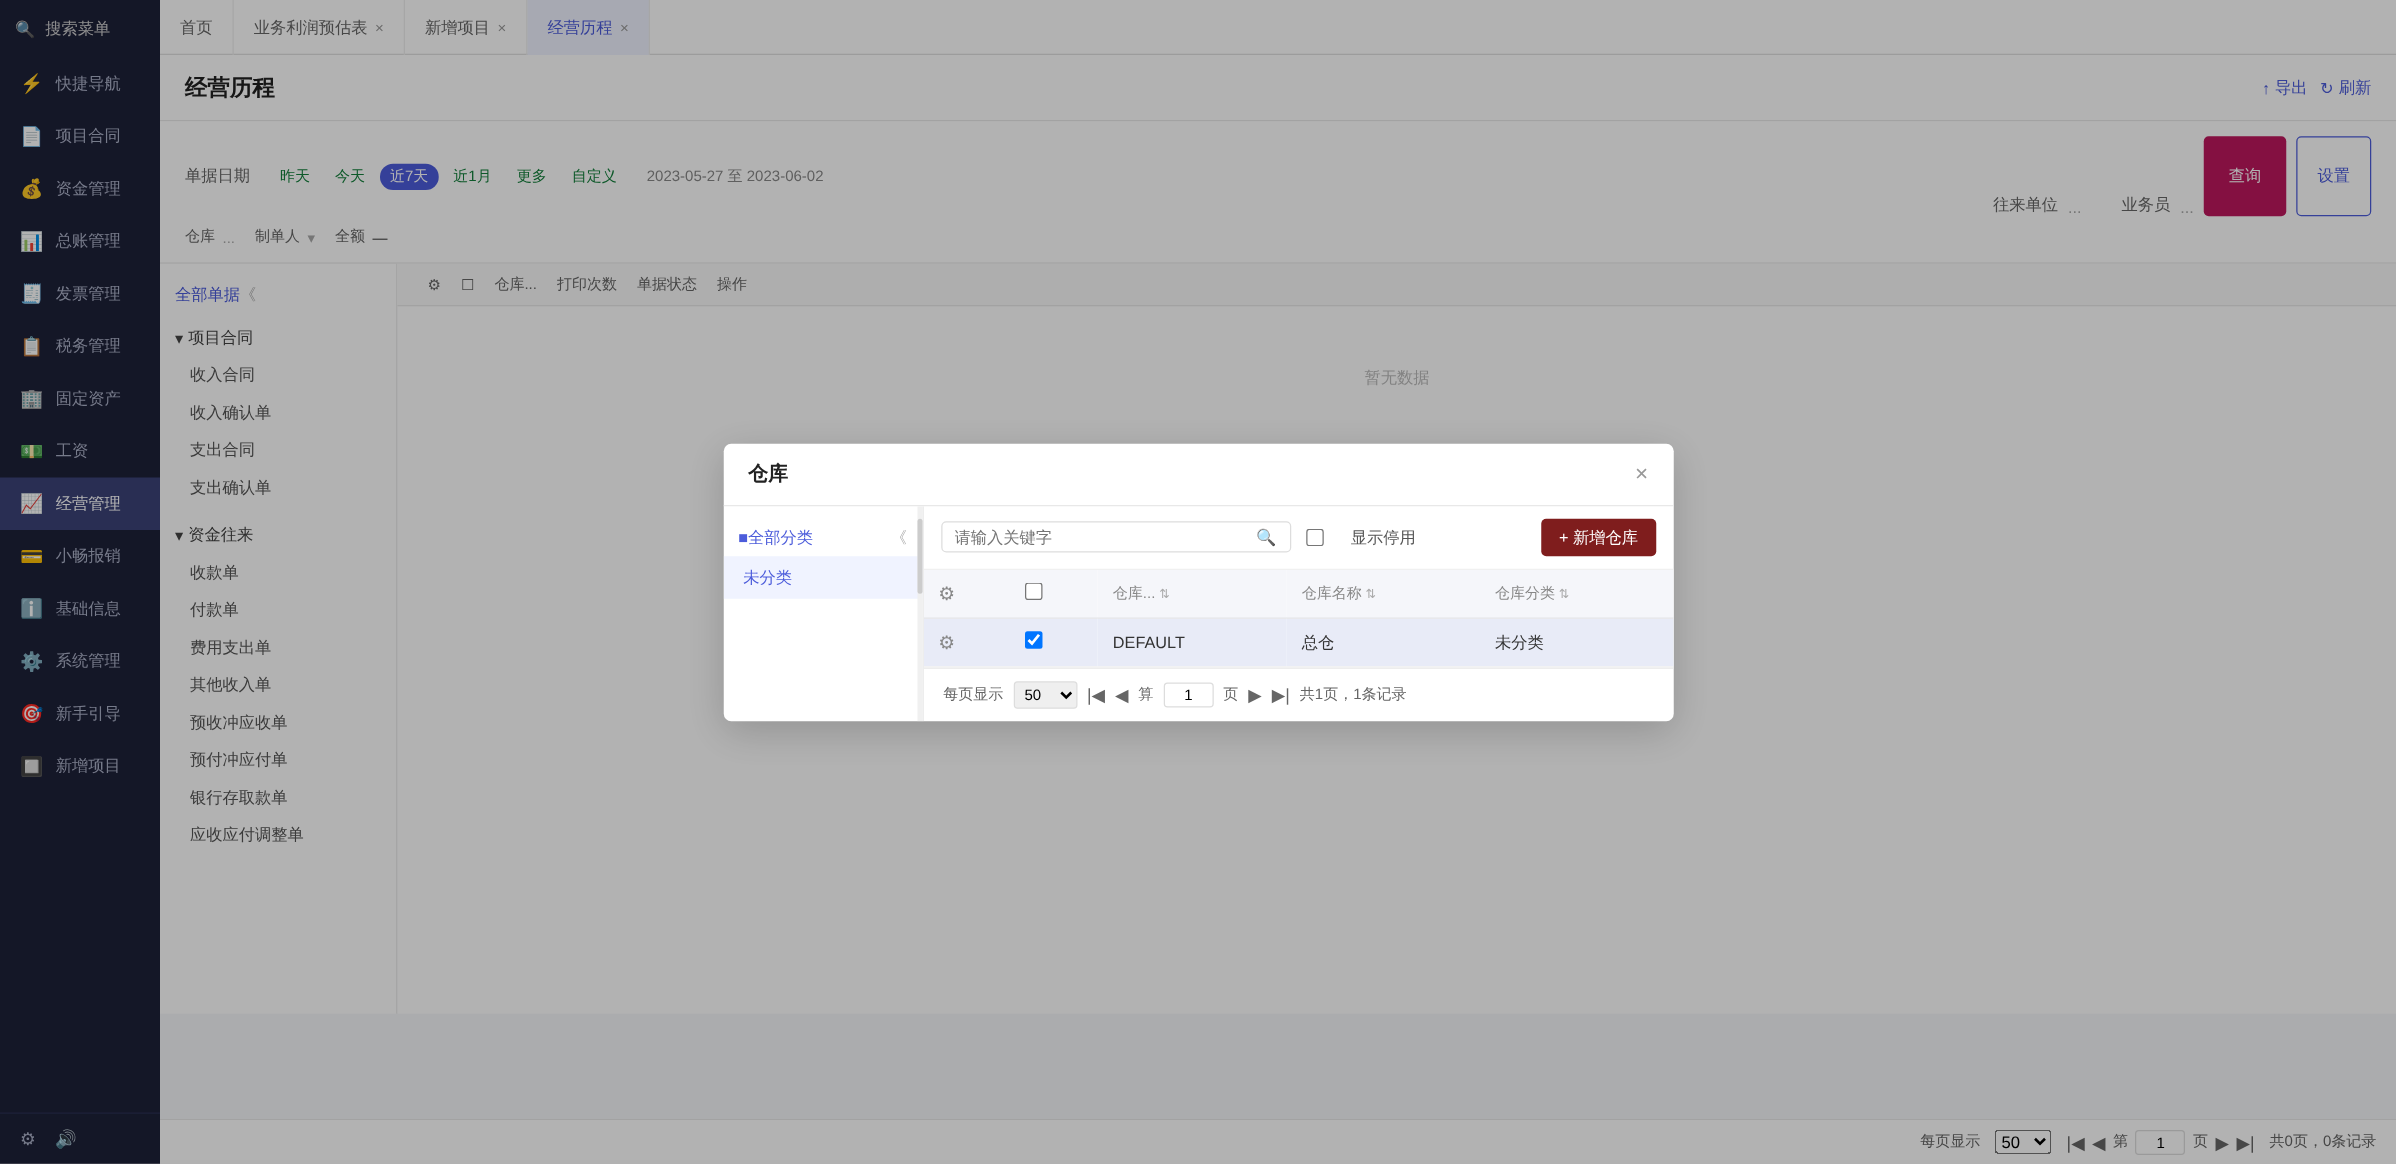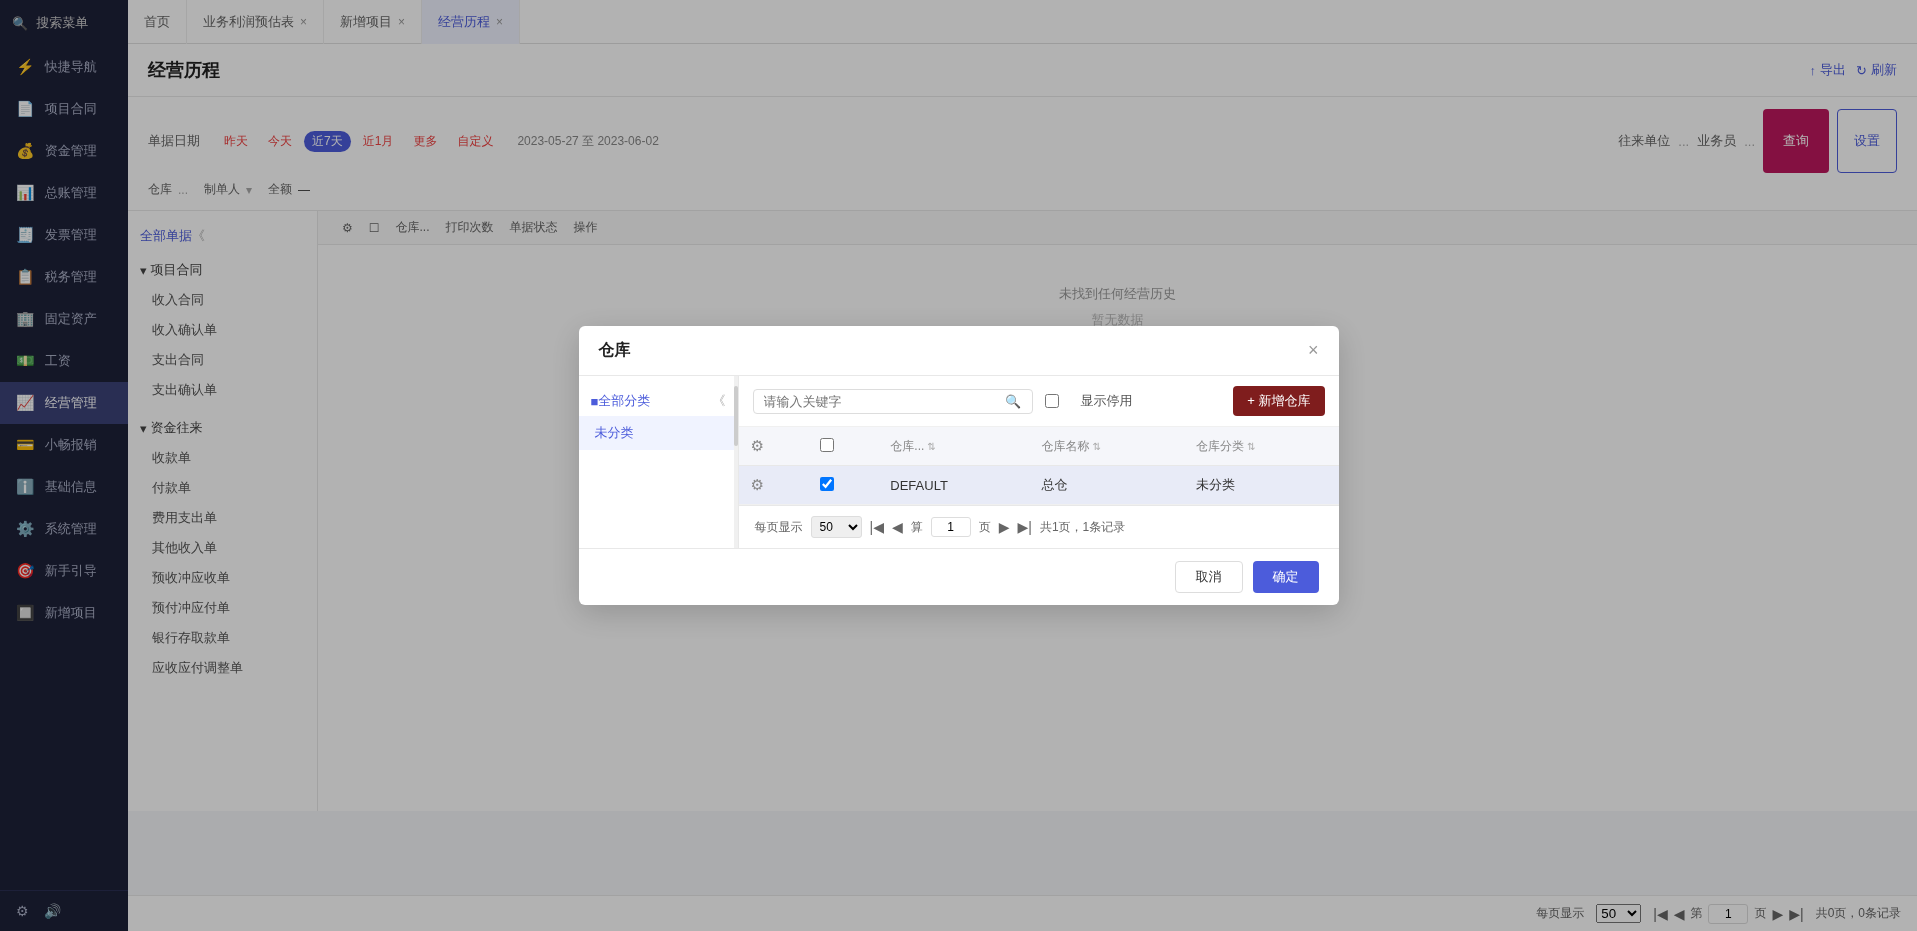--- a/index.html
+++ b/index.html
@@ -58,25 +58,25 @@
 
     
     .filter-bar {
       background: #fff; padding: 12px 20px; border-bottom: 1px solid #e8e8e8;
     }
     .filter-row { display: flex; align-items: center; gap: 16px; margin-bottom: 8px; flex-wrap: wrap; }
     .filter-label { color: #666; font-size: 13px; }
     .date-btns { display: flex; gap: 4px; }
     .date-btn {
       padding: 2px 8px; border-radius: 3px; font-size: 12px; cursor: pointer;
-      color: #ef4444; border: none; background: none;
+      color: #15803d; border: none; background: none;
     }
     .date-btn.active { background: #4c5cdb; color: #fff; border-radius: 12px; }
     .date-range { font-size: 12px; color: #888; }
-    .filter-field { display: flex; align-items: center; gap: 8px; }
+    .filter-field { display: flex; align-items: flex-end; gap: 8px; margin-left: 24px; }
     .filter-dots { color: #aaa; cursor: pointer; }
     .btn-query {
       background: #be185d; color: #fff; border: none; border-radius: 4px;
       padding: 23px 20px; font-size: 13px; cursor: pointer;
     }
     .btn-setting {
       background: #fff; color: #4c5cdb; border: 1px solid #4c5cdb; border-radius: 4px;
       padding: 6px 16px; font-size: 13px; cursor: pointer;
     }
 
@@ -412,21 +412,20 @@
     <div class="table-area">
       <div class="table-header-row">
         <div class="table-col">⚙</div>
         <div class="table-col">☐</div>
         <div class="table-col">仓库...</div>
         <div class="table-col">打印次数</div>
         <div class="table-col">单据状态</div>
         <div class="table-col">操作</div>
       </div>
       <div class="empty-msg">
-        <div>未找到任何经营历史</div>
         <div style="margin-top:8px;color:#bbb;">暂无数据</div>
       </div>
     </div>
   </div>
 </div>
 
 <div class="bottom-bar">
   <span>每页显示</span>
   <select>
     <option>50</option>
@@ -531,18 +530,14 @@
           <span>算</span>
           <input class="pg-input" value="1" style="">
           <span>页</span>
           <button class="pg-btn">▶</button>
           <button class="pg-btn">▶|</button>
           <span>共1页，1条记录</span>
         </div>
       </div>
     </div>
 
-    <div class="modal-footer">
-      <button class="btn-cancel">取消</button>
-      <button class="btn-confirm">确定</button>
-    </div>
   </div>
 </div>
 
 </body></html>

